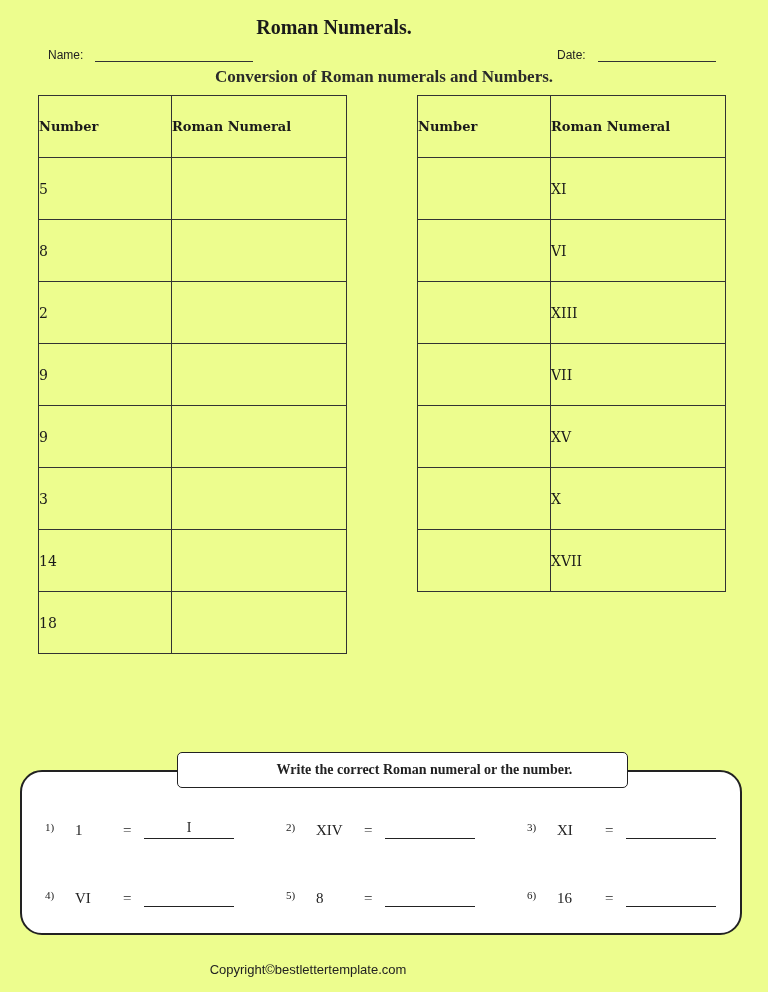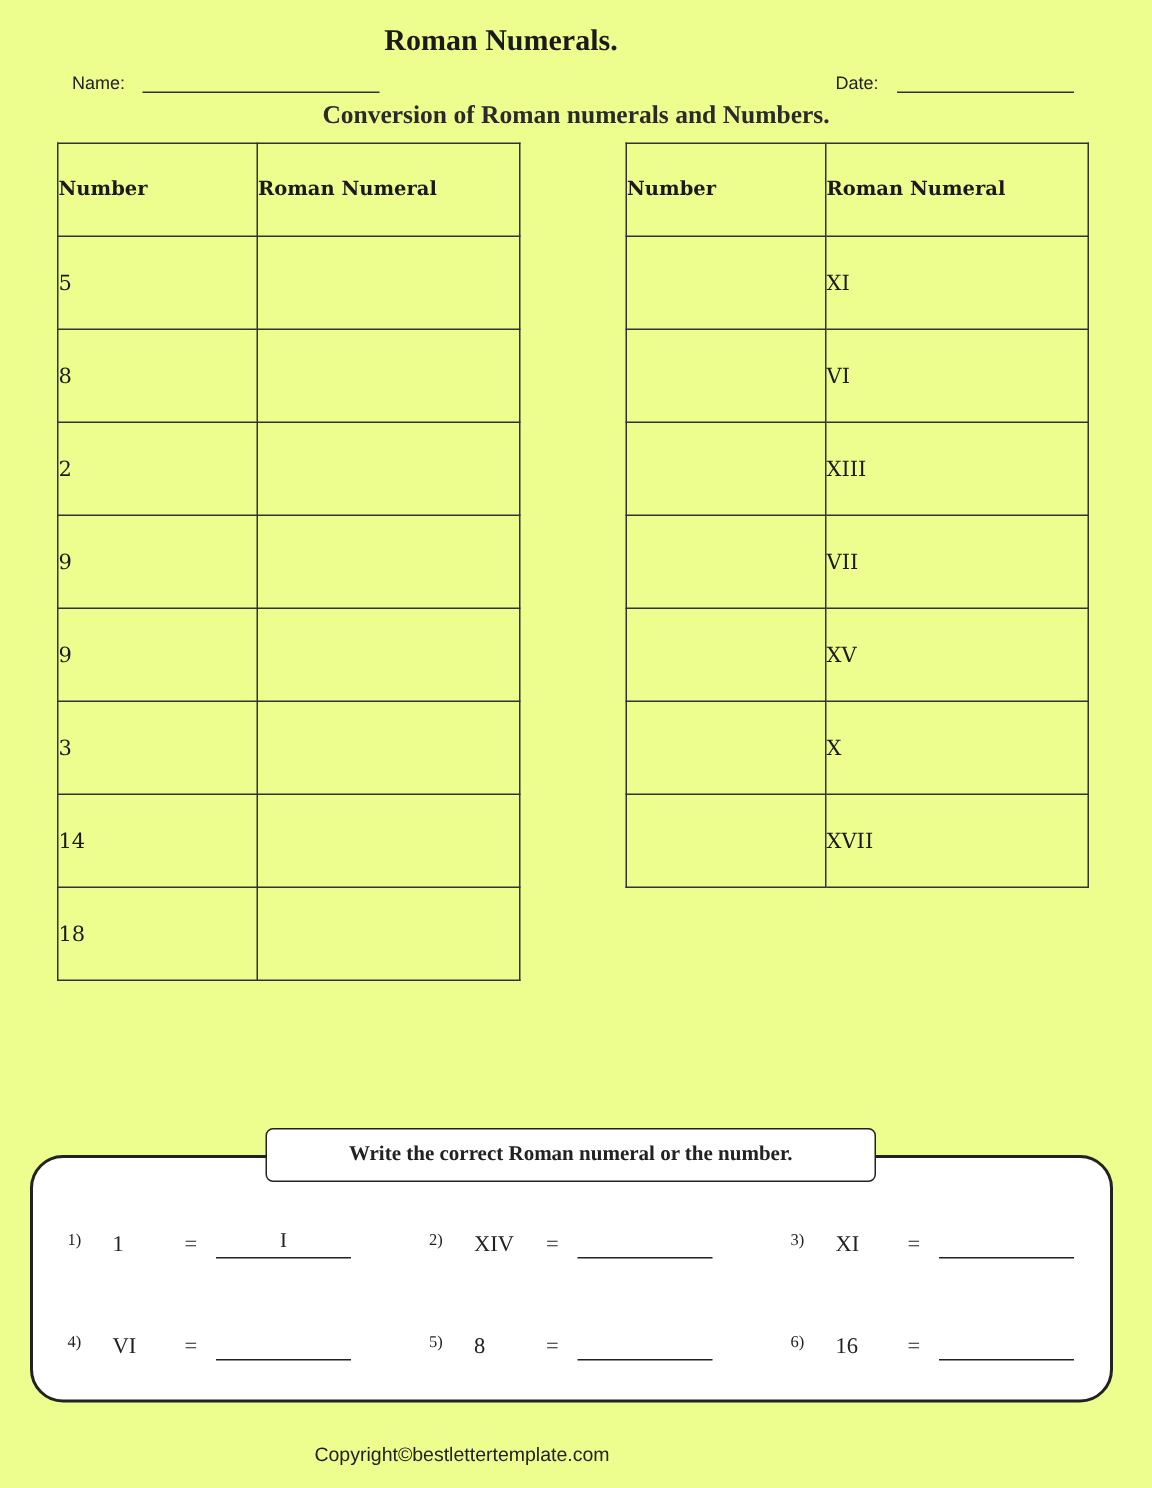--- a/index.html
+++ b/index.html
@@ -34,21 +34,21 @@
   table.grid .c1 { width: 132px; }
   table.grid .c2 { width: 174px; }
   .box {
     position: absolute; left: 20px; top: 770px; width: 718px; height: 161px;
     background: #ffffff; border: 2px solid #222; border-radius: 22px;
   }
   .box-label {
     position: absolute; left: 177px; top: 752px; width: 405px; height: 34px;
     background: #ffffff; border: 1.5px solid #222; border-radius: 5px;
     display: flex; align-items: center; justify-content: center;
-    font-family: "Liberation Serif", serif; font-weight: bold; font-size: 14px; color: #222;
+    font-family: "Liberation Serif", serif; font-weight: bold; font-size: 14px; color: #222; padding-left: 44px;
   }
   .q {
     position: absolute; display: flex; align-items: flex-end;
     font-family: "Liberation Serif", serif; color: #222;
   }
   .q .num { font-size: 11px; width: 30px; position: relative; top: -6px; }
   .q .val { font-size: 15px; width: 48px; }
   .q .eq { font-size: 15px; width: 21px; }
   .q .ans {
     width: 90px; border-bottom: 1.3px solid #222; height: 18px; text-align: center;

